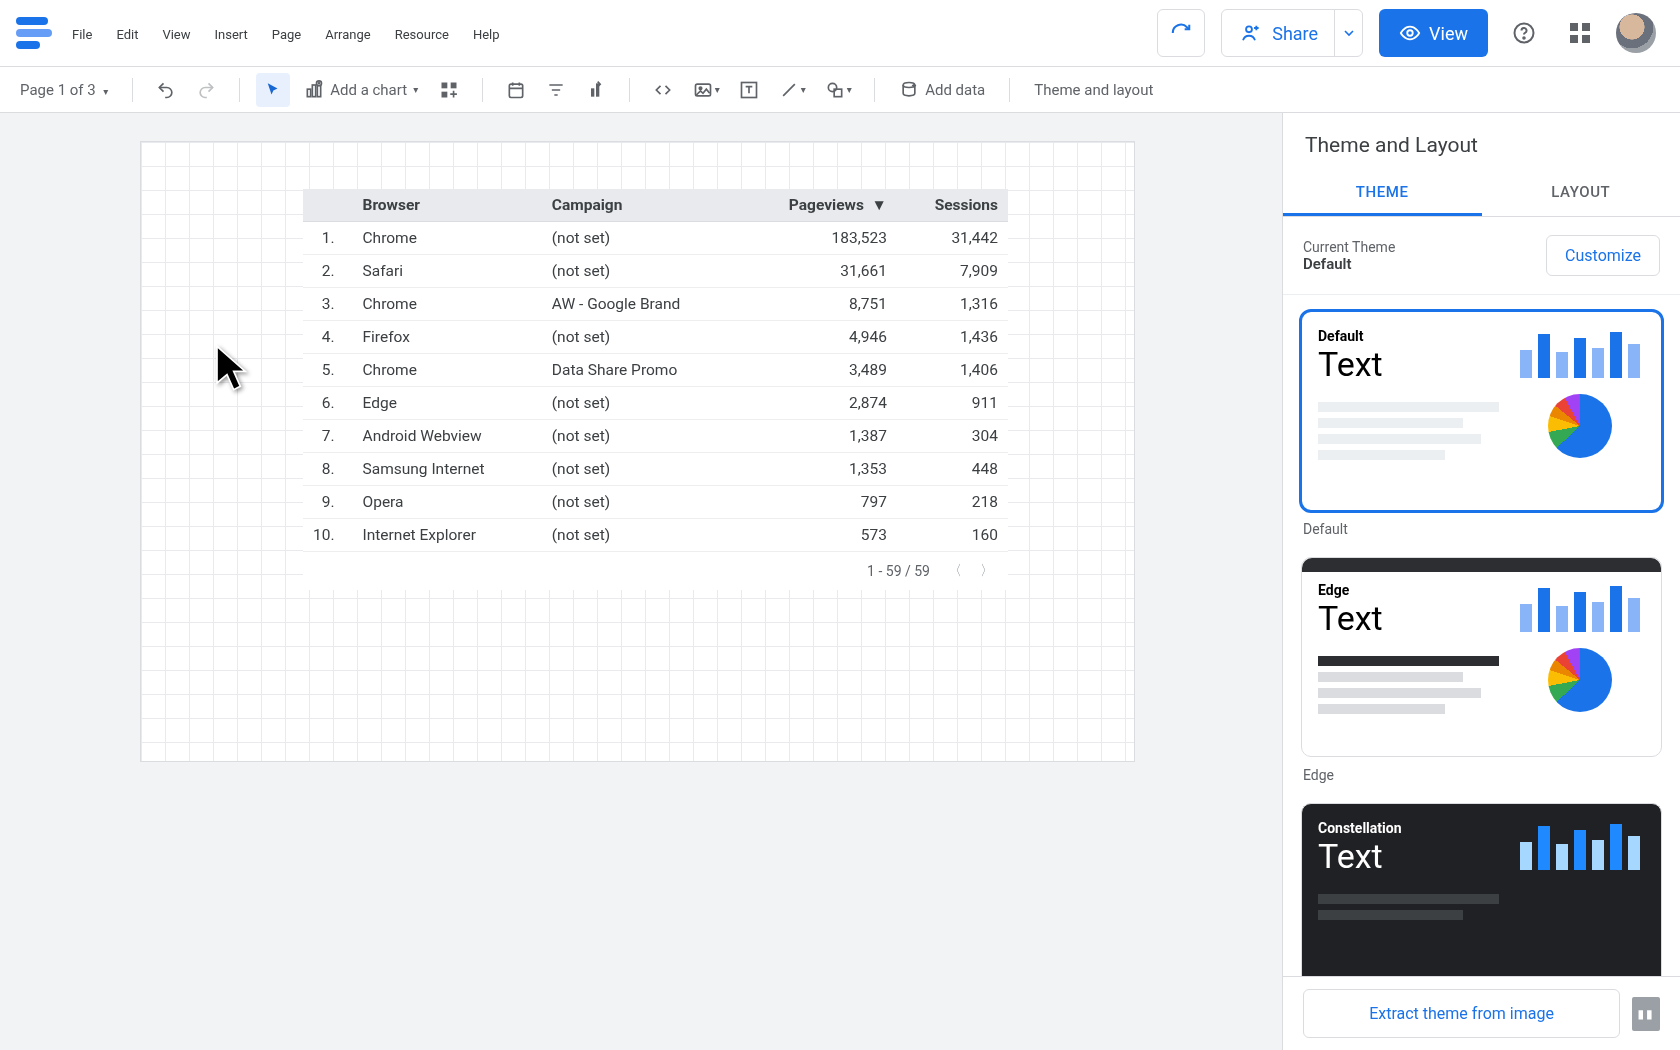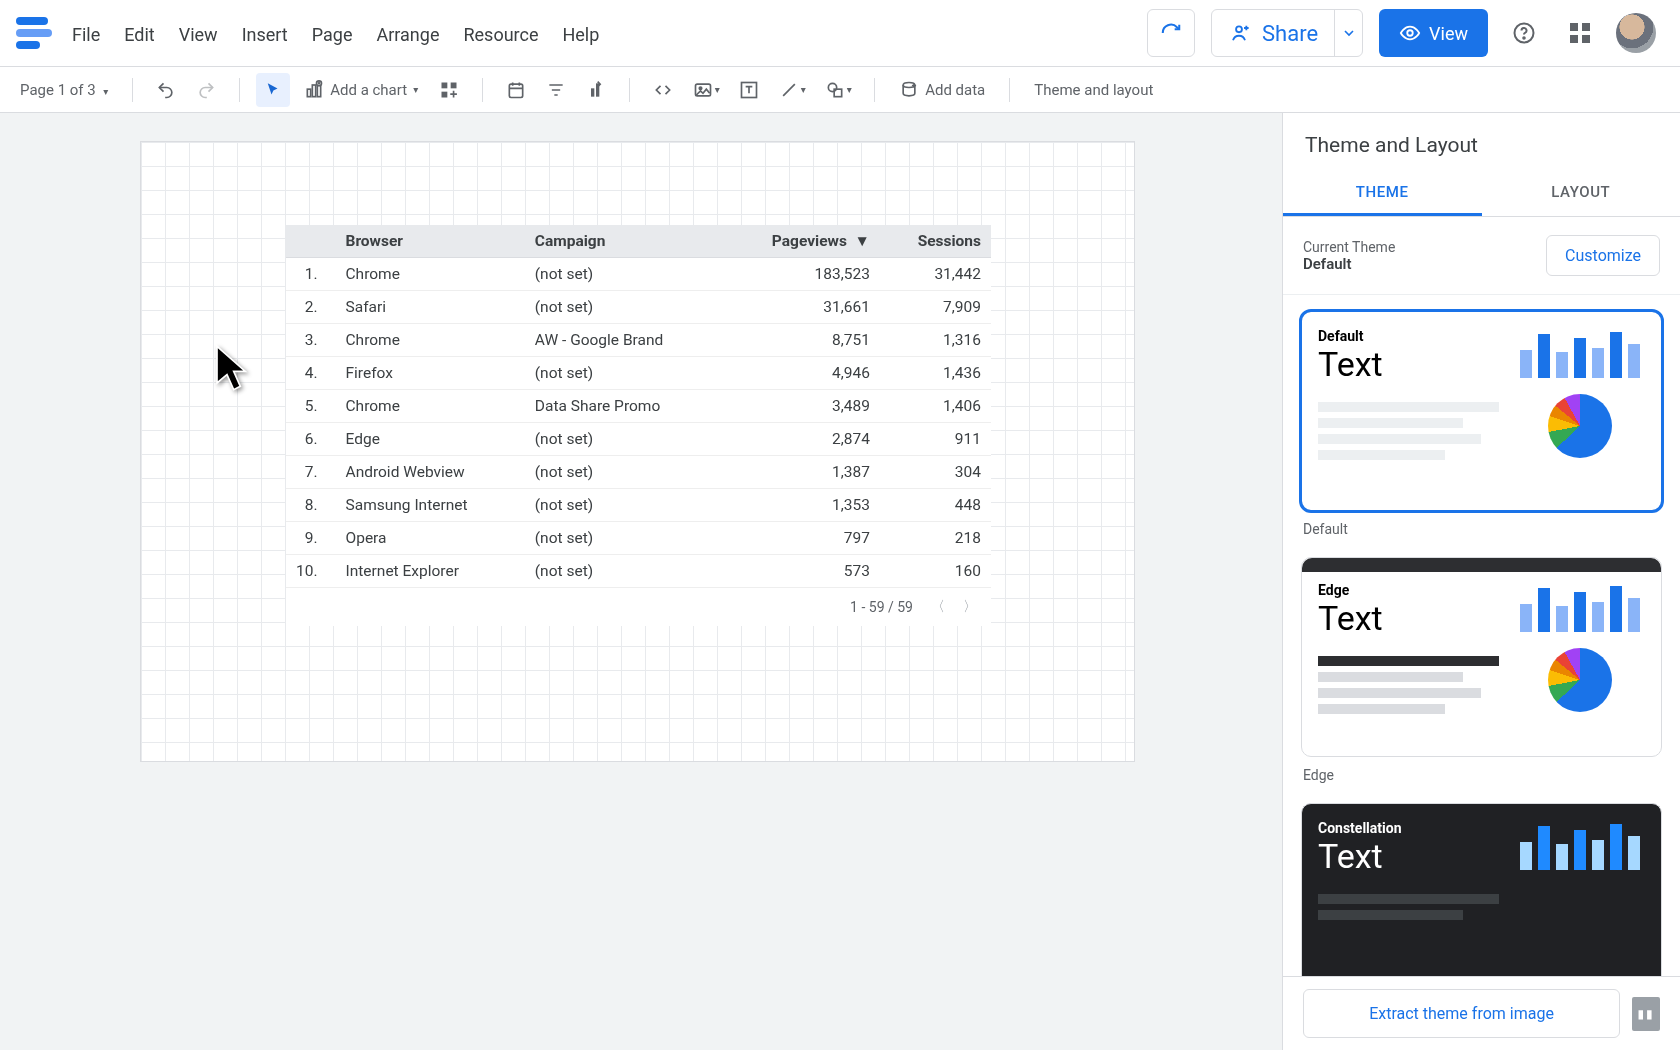--- a/index.html
+++ b/index.html
@@ -8,25 +8,25 @@
 
 .header { height:67px; display:flex; align-items:center; padding:0 24px 0 16px; border-bottom:1px solid #dadce0; }
 .app-logo { width:44px; height:44px; display:flex; flex-direction:column; justify-content:center; gap:4px; }
 .app-logo .bar{ height:8px; border-radius:4px; background:#1a73e8;}
 .app-logo .bar.top{ width:32px;}
 .app-logo .bar.mid{ width:36px; background:#669df6;}
 .app-logo .bar.bot{ width:24px;}
 .header-left { display:flex; flex-direction:column; margin-left:8px;}
 .doc-title { font-size:26px; color:#3c4043; font-weight:400;}
 .menubar { display:flex; gap:4px; margin-left:-6px; margin-top:2px;}
-.menubar span{ font-size:18px; color:#3c4043; padding:4px 10px; border-radius:4px; cursor:pointer;}
+.menubar span{ font-size:13px; color:#3c4043; padding:4px 10px; border-radius:4px; cursor:pointer;}
 .header-right { margin-left:auto; display:flex; align-items:center; gap:16px;}
 .icon-btn { width:48px; height:48px; border:1px solid #dadce0; border-radius:6px; display:flex; align-items:center; justify-content:center; color:#1a73e8;}
 .share-group{ display:flex; border:1px solid #dadce0; border-radius:6px; height:48px; overflow:hidden;}
-.share-btn{ display:flex; align-items:center; padding:0 16px; gap:12px; font-size:22px; color:#1a73e8;}
+.share-btn{ display:flex; align-items:center; padding:0 16px; gap:12px; font-size:18px; color:#1a73e8;}
 .share-drop{ width:28px; display:flex; align-items:center; justify-content:center; border-left:1px solid #dadce0; color:#1a73e8;}
 .view-btn{ background:#1a73e8; color:#fff; border-radius:6px; height:48px; display:flex; align-items:center; gap:8px; padding:0 20px; font-size:18px;}
 .round-btn{ width:40px; height:40px; border-radius:50%; display:flex; align-items:center; justify-content:center; color:#5f6368;}
 .apps-grid{ display:grid; grid-template-columns:8px 8px; grid-template-rows:8px 8px; gap:4px;}
 .apps-grid span{background:#5f6368;}
 .avatar{width:40px; height:40px; border-radius:50%; background:radial-gradient(circle at 40% 35%, #d7b89c 0 35%, #6b717c 36% 60%, #9aa0a6 60%);}
 
 
 .toolbar{ height:46px; background:#fff; border-bottom:1px solid #dadce0; display:flex; align-items:center; padding:0 12px; gap:6px; color:#5f6368; font-size:15px;}
 .toolbar .group{display:flex; align-items:center; gap:6px;}
@@ -36,21 +36,21 @@
 .tool-text{ padding:0 8px; cursor:pointer;}
 .page-label{ padding:0 8px;}
 .chev-down{font-size:10px;}
 
 
 .main{ position:absolute; top:113px; bottom:0; left:0; right:0; display:flex;}
 .canvas-area{ flex:1; background:#f1f3f4; position:relative; overflow:hidden;}
 .canvas-page{ position:absolute; left:140px; top:28px; width:995px; height:621px; background:#fff; border:1px solid #dadce0;
   background-image: linear-gradient(#e8eaed 1px, transparent 1px), linear-gradient(90deg,#e8eaed 1px, transparent 1px);
   background-size:24px 24px;}
-.table-widget{ position:absolute; left:145px; top:47px; width:705px; background:#fff;margin-top:36px;}
+.table-widget{ position:absolute; left:162px; top:47px; width:705px; background:#fff;}
 table{ border-collapse:collapse; width:100%; font-size:15.5px; color:#3c4043;}
 thead th{ background:#e8eaed; font-weight:700; text-align:left; padding:7px 10px; border-bottom:1px solid #dadce0;}
 thead th.num{text-align:right;}
 thead th.idx{width:48px;}
 tbody td{ padding:7px 10px; border-bottom:1px solid #eee;}
 tbody td.num{text-align:right;}
 tbody td.idx{text-align:right; padding-right:18px; color:#3c4043;}
 .table-footer{ display:flex; justify-content:flex-end; align-items:center; gap:18px; padding:10px 14px; color:#5f6368; font-size:14px;}
 .pg-arrow{color:#9aa0a6; cursor:pointer;}
 .cursor-overlay{ position:absolute; left:212px; top:230px; font-size:40px; color:#000; pointer-events:none;}

